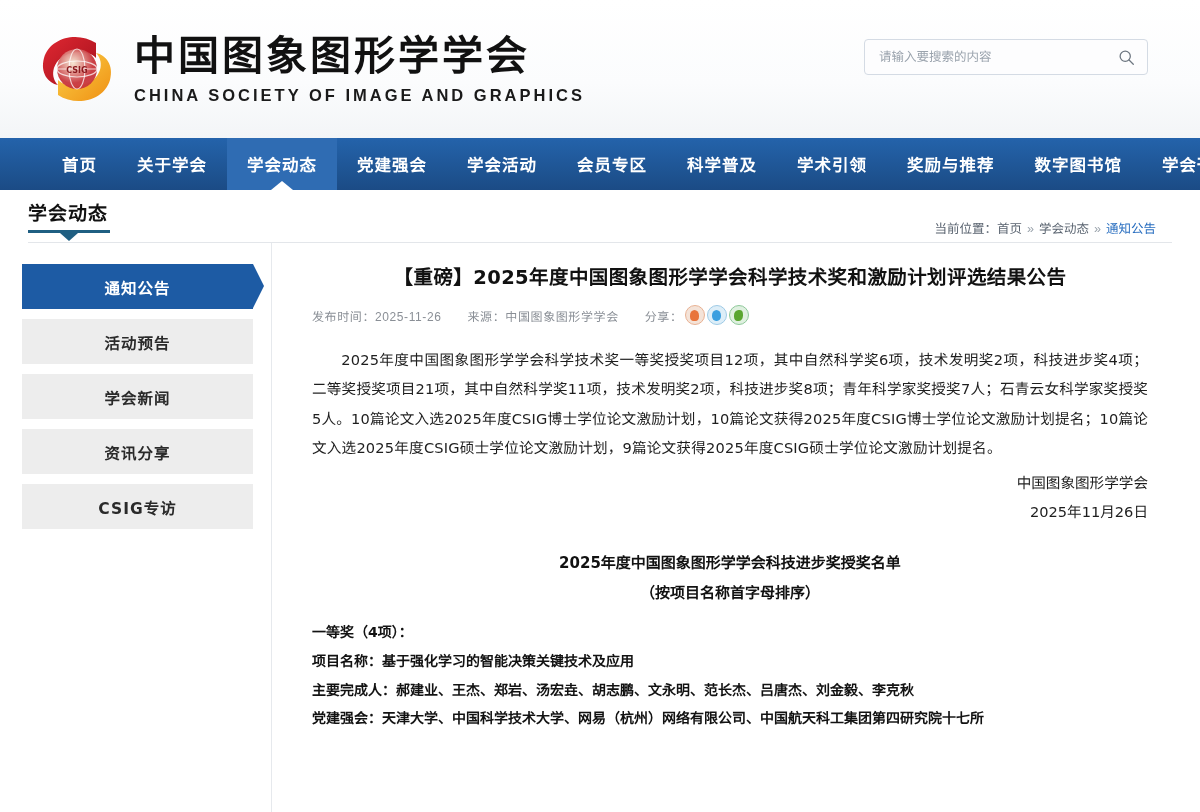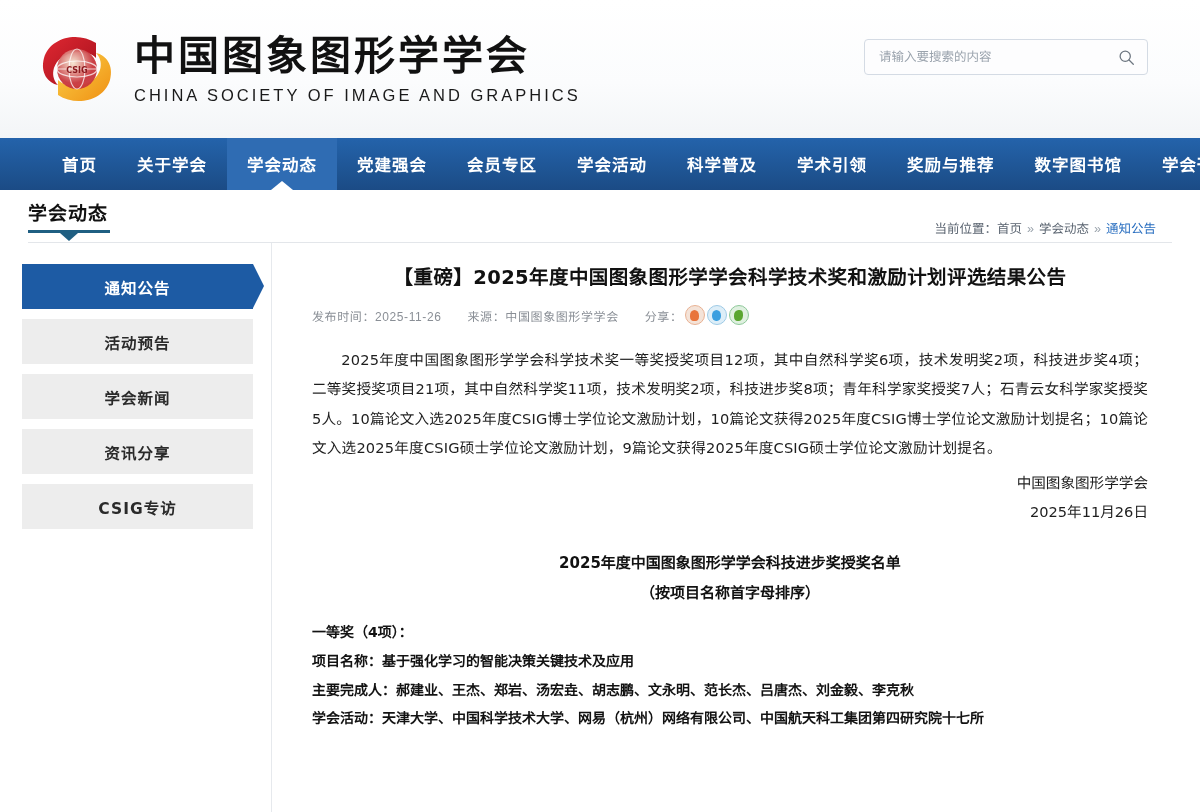--- a/index.html
+++ b/index.html
@@ -28,21 +28,21 @@
     font-family: "DejaVu Serif", "Liberation Serif", serif;
     font-weight: 700;
     font-size: 41px;
     letter-spacing: 3px;
     color: #111111;
     line-height: 1.15;
     white-space: nowrap;
   }
   .brand-en {
     font-family: "Liberation Sans", sans-serif;
-    font-weight: 400;
+    font-weight: 700;
     font-size: 16.5px;
     letter-spacing: 3.0px;
     color: #1a1a1a;
     margin-top: 5px;
     white-space: nowrap;
   }
 
   
   .search-box {
     position: absolute;
@@ -319,24 +319,24 @@
     <div class="nav-item">
       <span>关于学会</span>
     </div>
     <div class="nav-item active">
       <span>学会动态</span>
     </div>
     <div class="nav-item">
       <span>党建强会</span>
     </div>
     <div class="nav-item">
+      <span>学会活动</span>
+    </div>
+    <div class="nav-item">
       <span>会员专区</span>
-    </div>
-    <div class="nav-item">
-      <span>学会活动</span>
     </div>
     <div class="nav-item">
       <span>科学普及</span>
     </div>
     <div class="nav-item">
       <span>学术引领</span>
     </div>
     <div class="nav-item">
       <span>奖励与推荐</span>
     </div>
@@ -408,16 +408,16 @@
 
     <div class="sub-head">
       <div>2025年度中国图象图形学学会科技进步奖授奖名单</div>
       <div>（按项目名称首字母排序）</div>
     </div>
 
     <div class="award-block">
       <div>一等奖（4项）：</div>
       <div><span class="lbl">项目名称：</span><span>基于强化学习的智能决策关键技术及应用</span></div>
       <div><span class="lbl">主要完成人：</span><span>郝建业、王杰、郑岩、汤宏垚、胡志鹏、文永明、范长杰、吕唐杰、刘金毅、李克秋</span></div>
-      <div><span class="lbl">学会活动：</span><span>天津大学、中国科学技术大学、网易（杭州）网络有限公司、中国航天科工集团第四研究院十七所</span></div>
+      <div><span class="lbl">党建强会：</span><span>天津大学、中国科学技术大学、网易（杭州）网络有限公司、中国航天科工集团第四研究院十七所</span></div>
     </div>
   </main>
 </div>
 
 </body></html>

